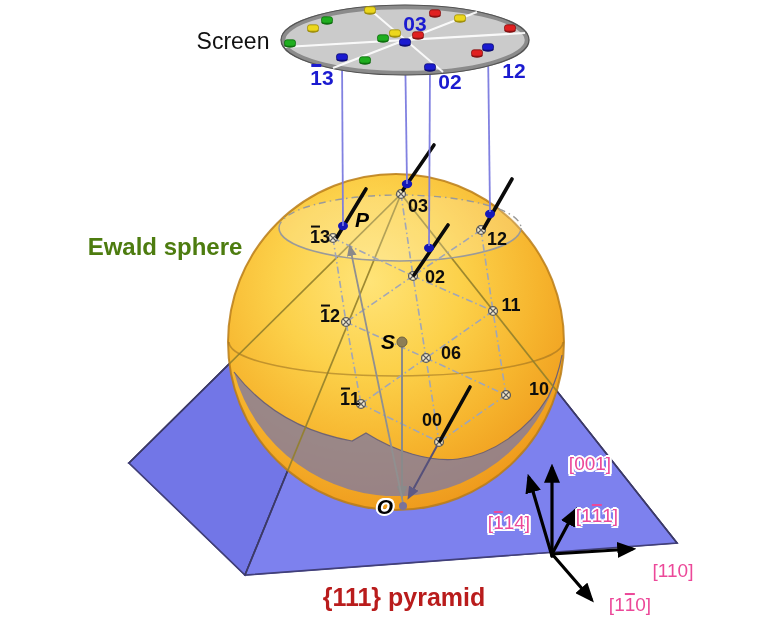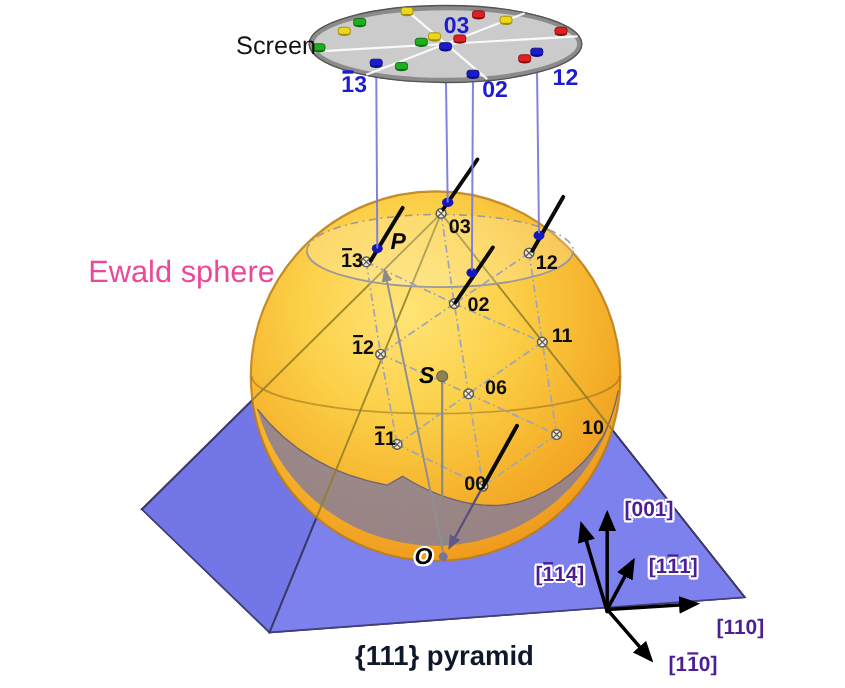--- a/index.html
+++ b/index.html
@@ -8,25 +8,25 @@
   #gfx{position:absolute;left:0;top:0;}
   .lbl{position:absolute;transform:translate(-50%,-50%);white-space:nowrap;line-height:1.05;
        font-family:"Liberation Sans",sans-serif;color:#0d0d0d;}
   .lbl span{display:inline-block;}
   .bar{position:relative;}
   .bar::after{content:"";position:absolute;left:0.5px;right:0.5px;top:-0.12em;height:2.2px;
               background:currentColor;}
   .bar:empty::after{display:none;}
   .screen-title{font-size:23px;font-weight:400;color:#111;}
   .blue-lbl{font-size:21px;font-weight:700;color:#1b1bd0;}
-  .ewald{font-size:28px;font-weight:400;color:#ec4899;}
-  .pyr-lbl{font-size:25px;font-weight:700;color:#0f172a;}
+  .ewald{font-size:24px;font-weight:700;color:#4d7c0f;}
+  .pyr-lbl{font-size:25px;font-weight:700;color:#b91c1c;}
   .pt-lbl{font-size:18px;font-weight:700;color:#0d0d0d;}
   .marker-lbl{font-size:21px;font-weight:700;font-style:italic;color:#000;}
-  .axis-lbl{font-size:19px;font-weight:700;color:#4c1d95;}
+  .axis-lbl{font-size:19px;font-weight:400;color:#ec4899;}
   .halo{text-shadow:-2px 0 0 #fff,2px 0 0 #fff,0 -2px 0 #fff,0 2px 0 #fff,
         -1.5px -1.5px 0 #fff,1.5px -1.5px 0 #fff,-1.5px 1.5px 0 #fff,1.5px 1.5px 0 #fff;}
 </style>
 </head>
 <body>
 
 <div id="stage">
 
 <svg id="gfx" width="768" height="625" viewBox="0 0 768 625">
   <defs>
@@ -212,21 +212,21 @@
 
   <g stroke="#000" stroke-width="3.2" stroke-linecap="round">
     <line x1="552" y1="556" x2="552" y2="468" marker-end="url(#ahBlack)"></line>
     <line x1="552" y1="556" x2="529" y2="478" marker-end="url(#ahBlack)"></line>
     <line x1="552" y1="554" x2="575" y2="511" marker-end="url(#ahBlack)"></line>
     <line x1="552" y1="554" x2="632" y2="549" marker-end="url(#ahBlack)"></line>
     <line x1="552" y1="554" x2="591" y2="599" marker-end="url(#ahBlack)"></line>
   </g>
 </svg>
 
-<div class="lbl screen-title" style="left:251px;top:41px">
+<div class="lbl screen-title" style="left:233px;top:41px">
   <span>Screen</span>
 </div>
 
 <div class="lbl blue-lbl" style="left:415px;top:24px">
   <span>03</span><span class="bar"></span><span></span>
 </div>
 <div class="lbl blue-lbl" style="left:322px;top:78px">
   <span></span><span class="bar">1</span><span>3</span>
 </div>
 <div class="lbl blue-lbl" style="left:450px;top:82px">
@@ -273,31 +273,31 @@
 </div>
 <div class="lbl pt-lbl" style="left:451px;top:353px">
   <span>06</span><span class="bar"></span><span></span>
 </div>
 <div class="lbl pt-lbl" style="left:539px;top:389px">
   <span>10</span><span class="bar"></span><span></span>
 </div>
 <div class="lbl pt-lbl" style="left:350px;top:399px">
   <span></span><span class="bar">1</span><span>1</span>
 </div>
-<div class="lbl pt-lbl" style="left:432px;top:440px">
+<div class="lbl pt-lbl" style="left:432px;top:420px">
   <span>00</span><span class="bar"></span><span></span>
 </div>
 
 <div class="lbl axis-lbl halo" style="left:590px;top:464px">
   <span>[001]</span><span class="bar"></span><span></span>
 </div>
 <div class="lbl axis-lbl halo" style="left:509px;top:523px">
   <span>[</span><span class="bar">1</span><span>14]</span>
 </div>
-<div class="lbl axis-lbl halo" style="left:612px;top:516px">
+<div class="lbl axis-lbl halo" style="left:597px;top:516px">
   <span>[1</span><span class="bar">1</span><span>1]</span>
 </div>
 <div class="lbl axis-lbl halo" style="left:673px;top:571px">
   <span>[110]</span><span class="bar"></span><span></span>
 </div>
 <div class="lbl axis-lbl halo" style="left:630px;top:605px">
   <span>[1</span><span class="bar">1</span><span>0]</span>
 </div>
 
 </div>

